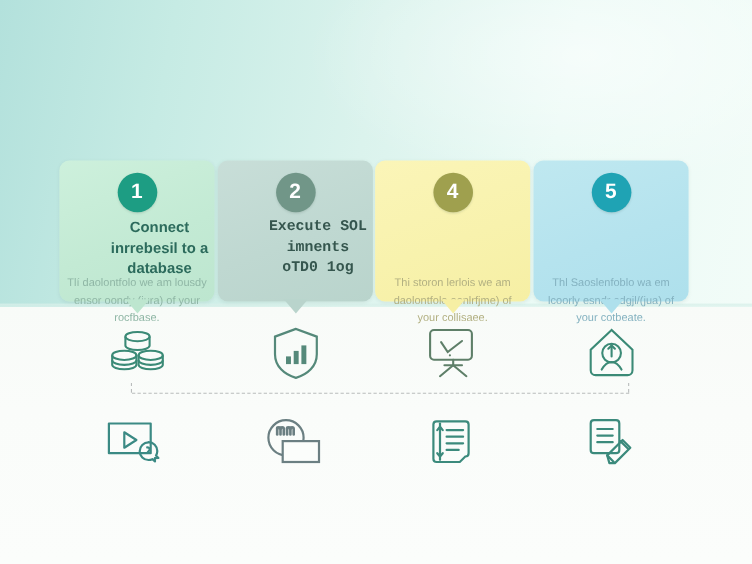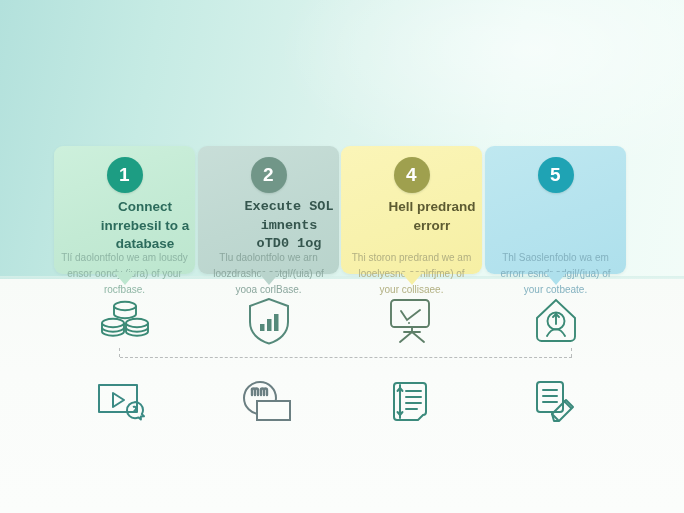--- a/index.html
+++ b/index.html
@@ -120,34 +120,32 @@
     <div class="card c1">
       <div class="num n1">1</div>
       <div class="card-title">Connect inrrebesil to a database</div>
       <div class="card-desc">Tlí daolontfolo we am lousdy ensor oondy (jura) of your rocfbase.</div>
       <div class="tab"></div>
     </div>
 
     <div class="card c2">
       <div class="num n2">2</div>
       <div class="card-title">Execute SOL imnents oTD0 1og</div>
-      <div class="card-desc">Tlu daolontfolo we arn loozdrashor ootgl/(uia) of yooa corlBase.</div>
       <div class="tab"></div>
     </div>
 
     <div class="card c3">
       <div class="num n3">4</div>
-      <div class="card-title">Hell predrand errorr</div>
-      <div class="card-desc">Thi storon predrand we am looelyesne oenlrfjme) of your collisaee.</div>
+      <div class="card-desc">Thi storon lerlois we am daolontfolo oenlrfjme) of your collisaee.</div>
       <div class="tab"></div>
     </div>
 
     <div class="card c4">
       <div class="num n4">5</div>
-      <div class="card-desc">Thl Saoslenfoblo wa em errorr esndr adgjl/(jua) of your cotbeate.</div>
+      <div class="card-desc">Thl Saoslenfoblo wa em lcoorly esndr adgjl/(jua) of your cotbeate.</div>
       <div class="tab"></div>
     </div>
 
   </div>
 
   <div class="icon-row row-a">
 
     <div class="icon-cell" style="left:85px;">
       <svg width="52" height="46" viewBox="0 0 52 46" fill="none" stroke="#3b8a76" stroke-width="1.9">
         <ellipse cx="26" cy="8" rx="11" ry="4.2"></ellipse>

